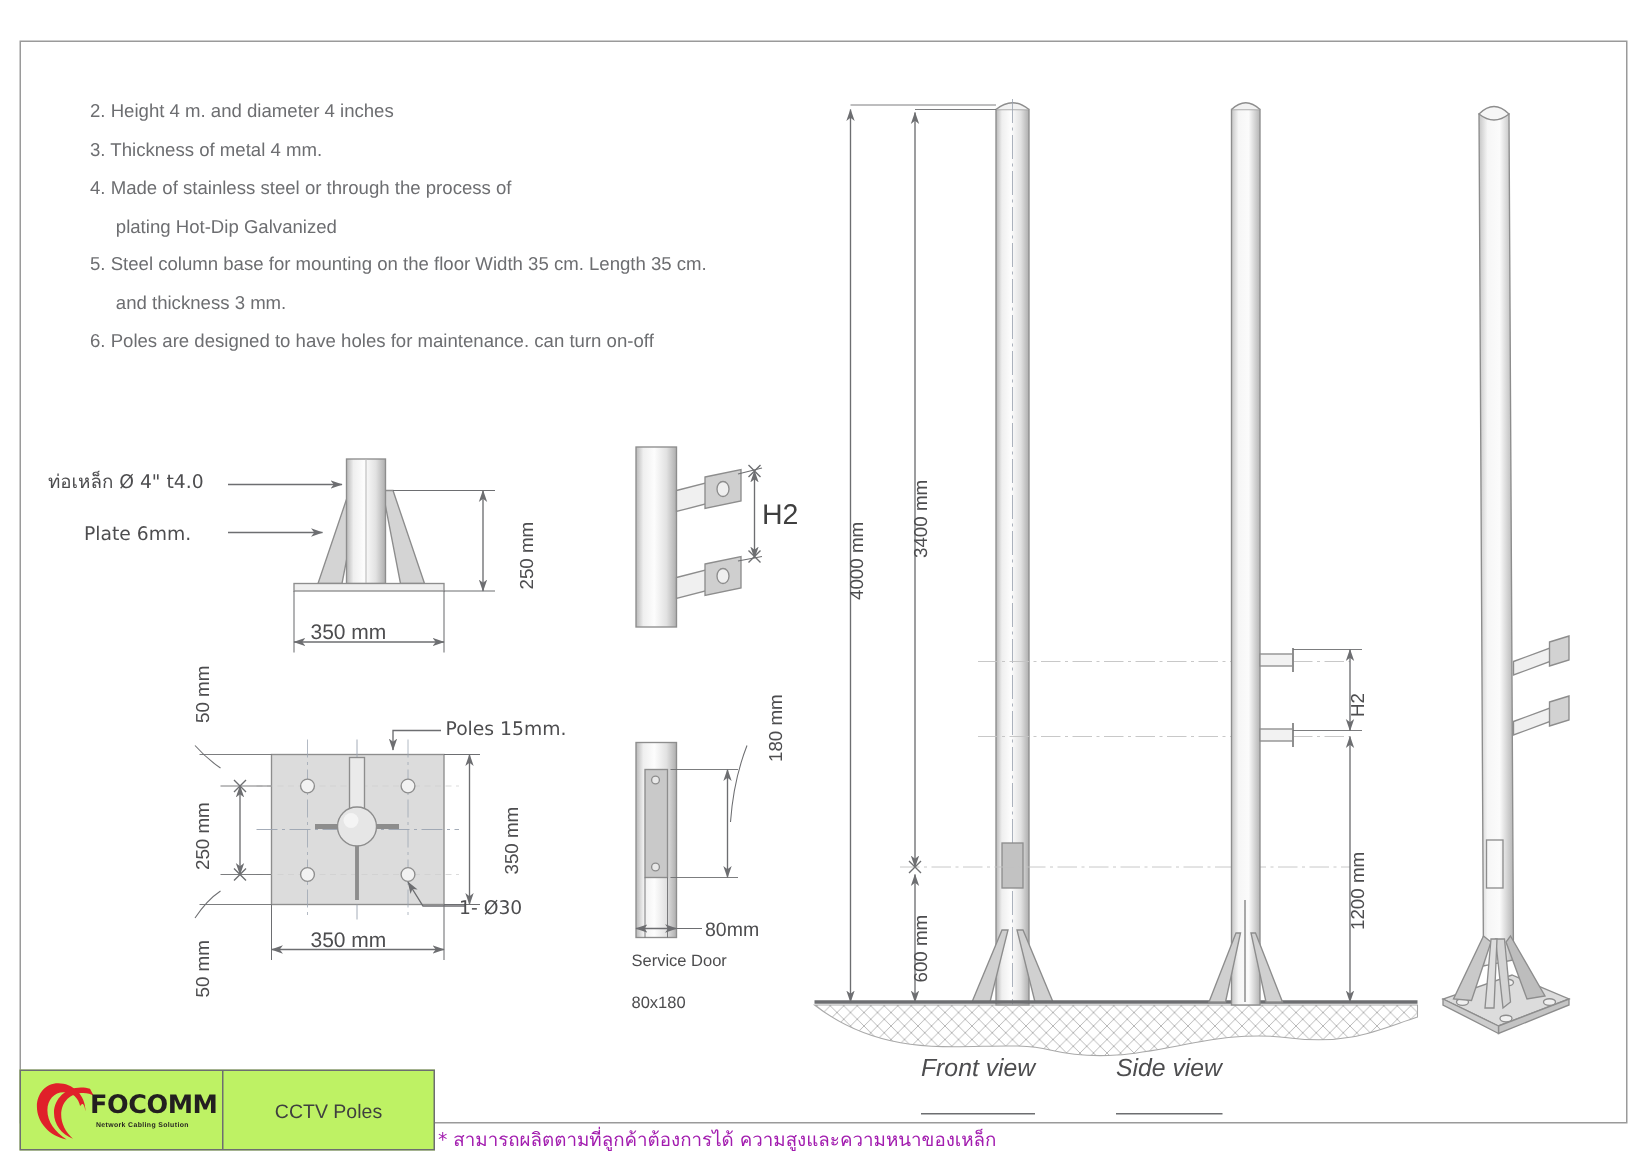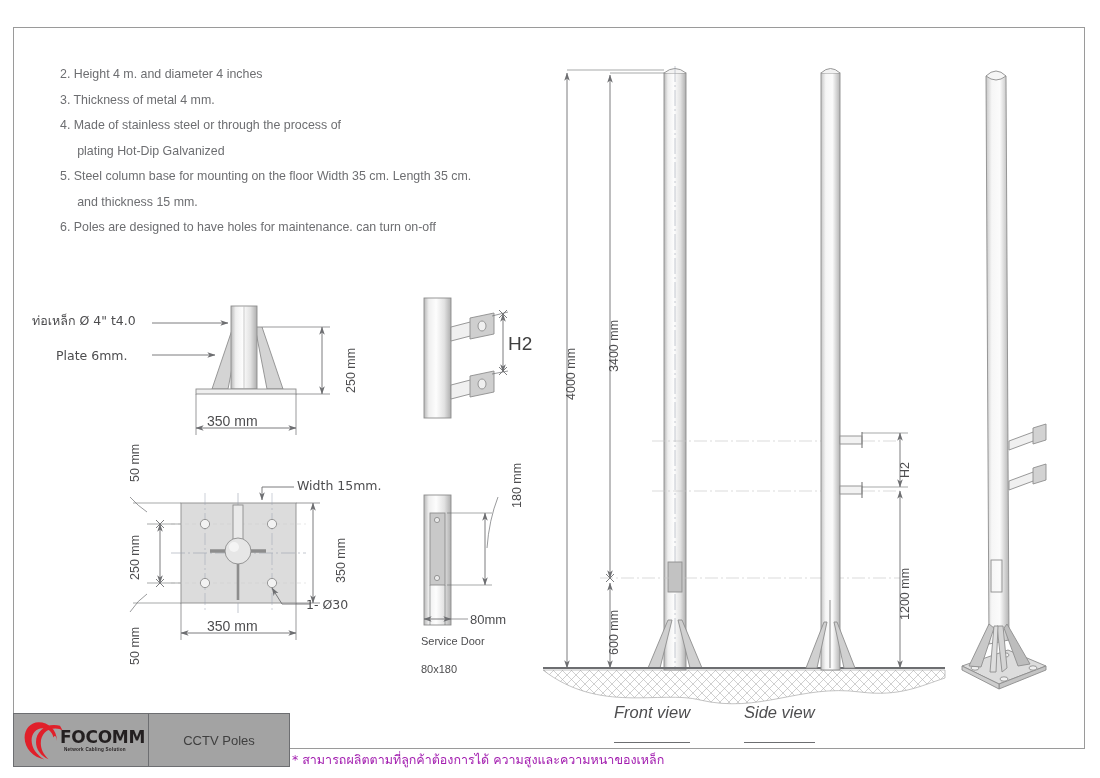--- a/index.html
+++ b/index.html
@@ -15,21 +15,21 @@
 
   
   .lbl{position:absolute;font-size:12.5px;color:#4d4d4f;white-space:nowrap;}
   .lbl-sm{position:absolute;font-size:11px;color:#4d4d4f;white-space:nowrap;}
   .rot{transform-origin:0 0;transform:rotate(-90deg);}
   .viewlabel{position:absolute;font-size:16.5px;font-style:italic;color:#4d4d4f;
        border-bottom:1.4px solid #6d6e71;padding-bottom:20px;white-space:nowrap;}
 
   
   .titleblock{position:absolute;left:13px;top:713px;height:54px;
-       border:1px solid #6d6e71;box-sizing:border-box;display:flex;background:#a3a3a3;}
+       border:1px solid #6d6e71;box-sizing:border-box;display:flex;background:#bef264;}
   .tb-logo{width:134px;border-right:1px solid #6d6e71;position:relative;}
   .tb-name{width:140px;display:flex;align-items:center;justify-content:center;
        font-size:13px;color:#3f3f3f;}
   .logo-wrap{position:absolute;left:10px;top:7px;width:116px;height:40px;}
   .logo-text{position:absolute;left:36px;top:6px;font-size:17px;font-weight:bold;
        color:#231f20;letter-spacing:-0.3px;font-family:"DejaVu Sans",sans-serif;}
   .logo-tag{position:absolute;left:40px;top:26px;font-size:4.6px;font-weight:bold;
        color:#231f20;letter-spacing:.25px;}
   .footnote{position:absolute;left:292px;top:750px;font-size:12.5px;
        color:#a21caf;white-space:nowrap;font-family:"DejaVu Sans",sans-serif;}
@@ -43,21 +43,21 @@
 <div id="sheet">
 
   <div class="border-frame"></div>
 
   <div class="spec-list">
     <div class="spec-line">2. Height 4 m. and diameter 4 inches</div>
     <div class="spec-line">3. Thickness of metal 4 mm.</div>
     <div class="spec-line">4. Made of stainless steel or through the process of</div>
     <div class="spec-line">     plating Hot-Dip Galvanized</div>
     <div class="spec-line">5. Steel column base for mounting on the floor Width 35 cm. Length 35 cm.</div>
-    <div class="spec-line">     and thickness 15 mm.</div>
+    <div class="spec-line">     and thickness 3 mm.</div>
     <div class="spec-line">6. Poles are designed to have holes for maintenance. can turn on-off</div>
   </div>
 
   <svg class="dwg" width="1100" height="778">
     <defs>
       <linearGradient id="poleGrad" x1="0" y1="0" x2="1" y2="0">
         <stop offset="0%" stop-color="#b8b8b8"></stop>
         <stop offset="18%" stop-color="#efefef"></stop>
         <stop offset="45%" stop-color="#fdfdfd"></stop>
         <stop offset="75%" stop-color="#e2e2e2"></stop>
@@ -265,21 +265,21 @@
         <path d="M994,626 L990,672 L996,672 L998,626 Z" fill="#dedede" stroke="#8d8d8d"></path>
       </g>
     </g>
   </svg>
 
   <div class="lbl" style="left:32px;top:311px;font-family:'DejaVu Sans',sans-serif;">ท่อเหล็ก Ø 4" t4.0</div>
   <div class="lbl" style="left:56px;top:348px;font-family:'DejaVu Sans',sans-serif;">Plate 6mm.</div>
   <div class="lbl rot" style="left:344px;top:393px;">250 mm</div>
   <div class="lbl" style="left:207px;top:413px;font-size:14px;">350 mm</div>
 
-  <div class="lbl" style="left:297px;top:478px;font-family:'DejaVu Sans',sans-serif;">Width 15mm.</div>
+  <div class="lbl" style="left:297px;top:478px;font-family:'DejaVu Sans',sans-serif;">Poles 15mm.</div>
   <div class="lbl" style="left:306px;top:597px;font-family:'DejaVu Sans',sans-serif;">1- Ø30</div>
   <div class="lbl rot" style="left:334px;top:583px;">350 mm</div>
   <div class="lbl" style="left:207px;top:618px;font-size:14px;">350 mm</div>
   <div class="lbl rot" style="left:128px;top:482px;">50 mm</div>
   <div class="lbl rot" style="left:128px;top:580px;">250 mm</div>
   <div class="lbl rot" style="left:128px;top:665px;">50 mm</div>
 
   <div class="lbl" style="left:508px;top:333px;font-size:19px;color:#3f3f3f;">H2</div>
 
   <div class="lbl rot" style="left:510px;top:508px;">180 mm</div>

